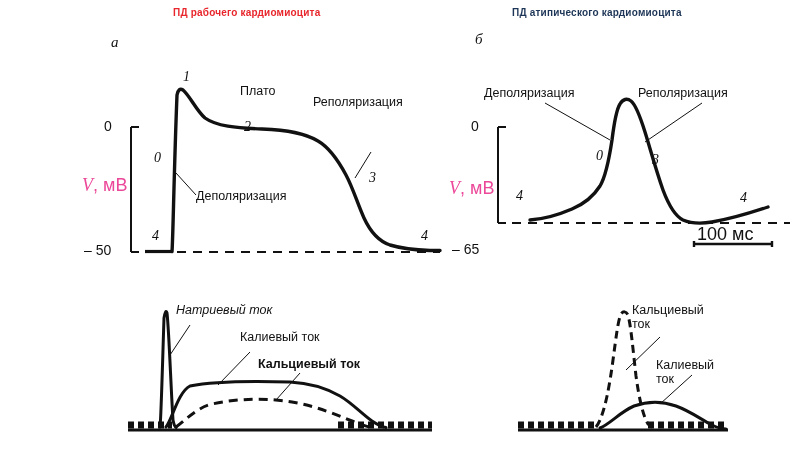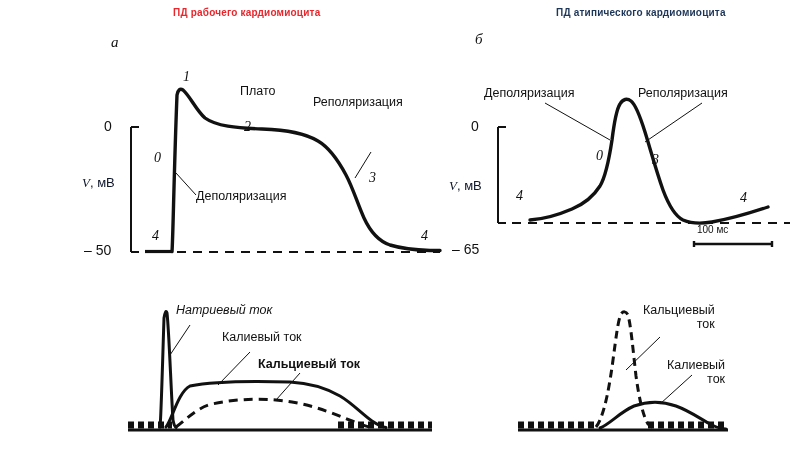--- a/index.html
+++ b/index.html
@@ -7,45 +7,45 @@
     width:800px;height:449px;background:#ffffff;
     font-family:"Liberation Sans", sans-serif;
     position:relative;overflow:hidden;
   }
   .fig{position:absolute;left:0;top:0;width:800px;height:449px;}
   .title{
     position:absolute;font-size:10px;font-weight:bold;
     letter-spacing:.2px;white-space:nowrap;
   }
   #title-left{left:173px;top:7px;color:#e8262c;}
-  #title-right{left:512px;top:7px;color:#1d3557;margin-left:44px;}
+  #title-right{left:512px;top:7px;color:#1d3557;}
   .panel-letter{
     position:absolute;font-style:italic;font-size:15px;color:#111;
     font-family:"Liberation Serif", serif;
   }
   #letter-a{left:111px;top:34px;}
   #letter-b{left:475px;top:31px;}
   .lbl{
     position:absolute;font-size:12.5px;color:#111;white-space:nowrap;
     line-height:1.15;
   }
   .lbl-phase{
     position:absolute;font-style:italic;font-size:14px;color:#111;
     font-family:"Liberation Serif", serif;
   }
   .axis-num{
     position:absolute;font-size:14px;color:#111;white-space:nowrap;
     font-family:"Liberation Sans", sans-serif;
   }
   .axis-cap{
-    position:absolute;font-size:13px;color:#0f172a;white-space:nowrap;
+    position:absolute;font-size:18px;color:#ec4899;white-space:nowrap;
   }
   .axis-cap i{font-family:"Liberation Serif", serif;}
-  .scalebar-lbl{position:absolute;font-size:10px;color:#111;white-space:nowrap;}
-  .lbl2{text-align:right;margin-left:11px;}
+  .scalebar-lbl{position:absolute;font-size:18px;color:#111;white-space:nowrap;}
+  .lbl2{text-align:left;}
 </style>
 </head>
 <body>
 
 <svg class="fig" viewBox="0 0 800 449">
 
   <g>
 
     <path d="M 139 127 L 131 127 M 131 127 L 131 252 M 131 252 L 139 252" fill="none" stroke="#111" stroke-width="2"></path>
 
@@ -177,21 +177,21 @@
 <div class="lbl-phase" style="left:596px;top:148px;">0</div>
 <div class="lbl-phase" style="left:652px;top:152px;">3</div>
 <div class="lbl-phase" style="left:516px;top:188px;">4</div>
 <div class="lbl-phase" style="left:740px;top:190px;">4</div>
 
 <div class="lbl" style="left:484px;top:86px;">Деполяризация</div>
 <div class="lbl" style="left:638px;top:86px;">Реполяризация</div>
 <div class="scalebar-lbl" style="left:697px;top:224px;">100 мс</div>
 
 <div class="lbl" style="left:176px;top:303px;font-style:italic;">Натриевый ток</div>
-<div class="lbl" style="left:222px;top:330px;">Калиевый ток</div>
+<div class="lbl" style="left:240px;top:330px;">Калиевый ток</div>
 <div class="lbl" style="left:258px;top:357px;font-weight:bold;">Кальциевый ток</div>
 
 <div class="lbl lbl2" style="left:632px;top:303px;">
   <div>Кальциевый</div>
   <div>ток</div>
 </div>
 <div class="lbl lbl2" style="left:656px;top:358px;">
   <div>Калиевый</div>
   <div>ток</div>
 </div>

